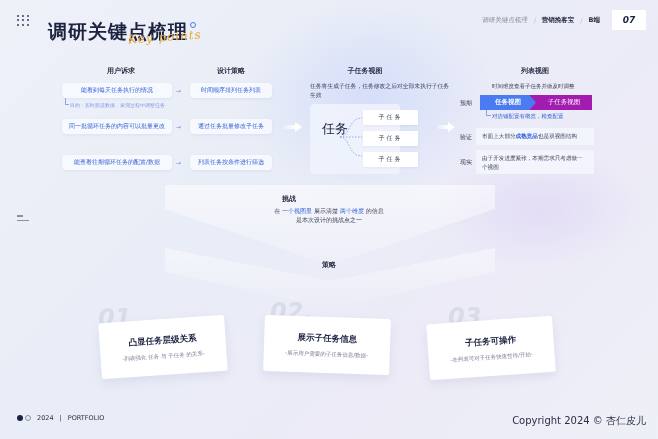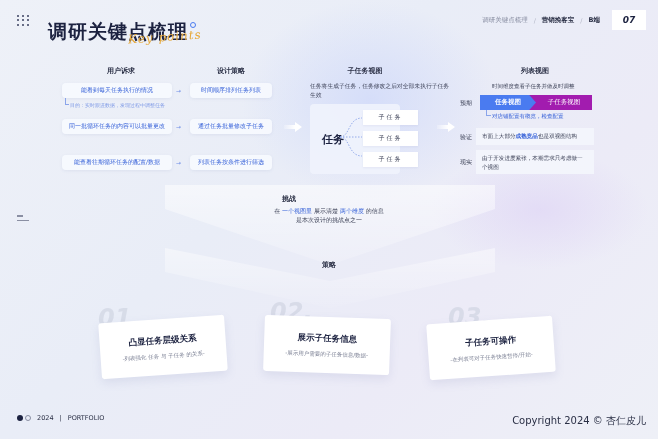--- a/index.html
+++ b/index.html
@@ -34,21 +34,21 @@
   .note { position:absolute; font-size:5px; color:#7f9ae6; }
   .note-line { position:absolute; border-left:1px solid #8aa4ea; border-bottom:1px solid #8aa4ea; }
 
   .big-arrow { position:absolute; width:18px; height:10px; }
   .big-arrow::before { content:""; position:absolute; left:0; top:3px; width:11px; height:4px; background: linear-gradient(90deg, rgba(255,255,255,0.2), #ffffff); }
   .big-arrow::after { content:""; position:absolute; left:11px; top:0; border-left:7px solid #ffffff; border-top:5px solid transparent; border-bottom:5px solid transparent; }
 
   
   .ts-desc { position:absolute; left:310px; top:82px; width:140px; font-size:5.8px; color:#3a3f55; line-height:9px; text-align:left; }
   .ts-box { position:absolute; left:310px; top:104px; width:90px; height:70px; background: rgba(240,243,252,0.9); border-radius:4px; }
-  .ts-task { position:absolute; left:322px; top:132px; font-size:11px; font-weight:bold; color:#1c2240; }
+  .ts-task { position:absolute; left:322px; top:120px; font-size:13px; font-weight:normal; color:#1c2240; }
   .ts-sub { position:absolute; left:363px; width:55px; height:15px; background:#ffffff; font-size:6px; color:#3a3f55; display:flex; align-items:center; justify-content:center; letter-spacing:2px; box-shadow:0 1px 2px rgba(120,130,180,0.1); }
 
   
   .lv-label { position:absolute; left:460px; font-size:6px; color:#3a3f55; }
   .lv-top-note { position:absolute; left:492px; top:83px; font-size:5.5px; color:#3a3f55; }
   .lv-tab1 { position:absolute; left:480px; top:95px; width:56px; height:15px; background:#4a7bf0; color:#fff; font-size:6.5px; font-weight:bold; display:flex; align-items:center; justify-content:center; clip-path: polygon(0 0, 88% 0, 100% 50%, 88% 100%, 0 100%); z-index:2; }
   .lv-tab2 { position:absolute; left:528px; top:95px; width:64px; height:15px; background:#a21caf; color:#ffffff; font-size:6.5px; display:flex; align-items:center; justify-content:center; padding-left:8px; }
   .lv-bottom-note { position:absolute; left:492px; top:113px; font-size:5.5px; color:#3560d8; }
   .lv-card { position:absolute; left:476px; width:118px; background: rgba(244,246,252,0.9); font-size:5.6px; color:#3a3f55; padding:4px 6px; line-height:8.5px; }
   .lv-card .hl { color:#3560d8; font-weight:bold; }

